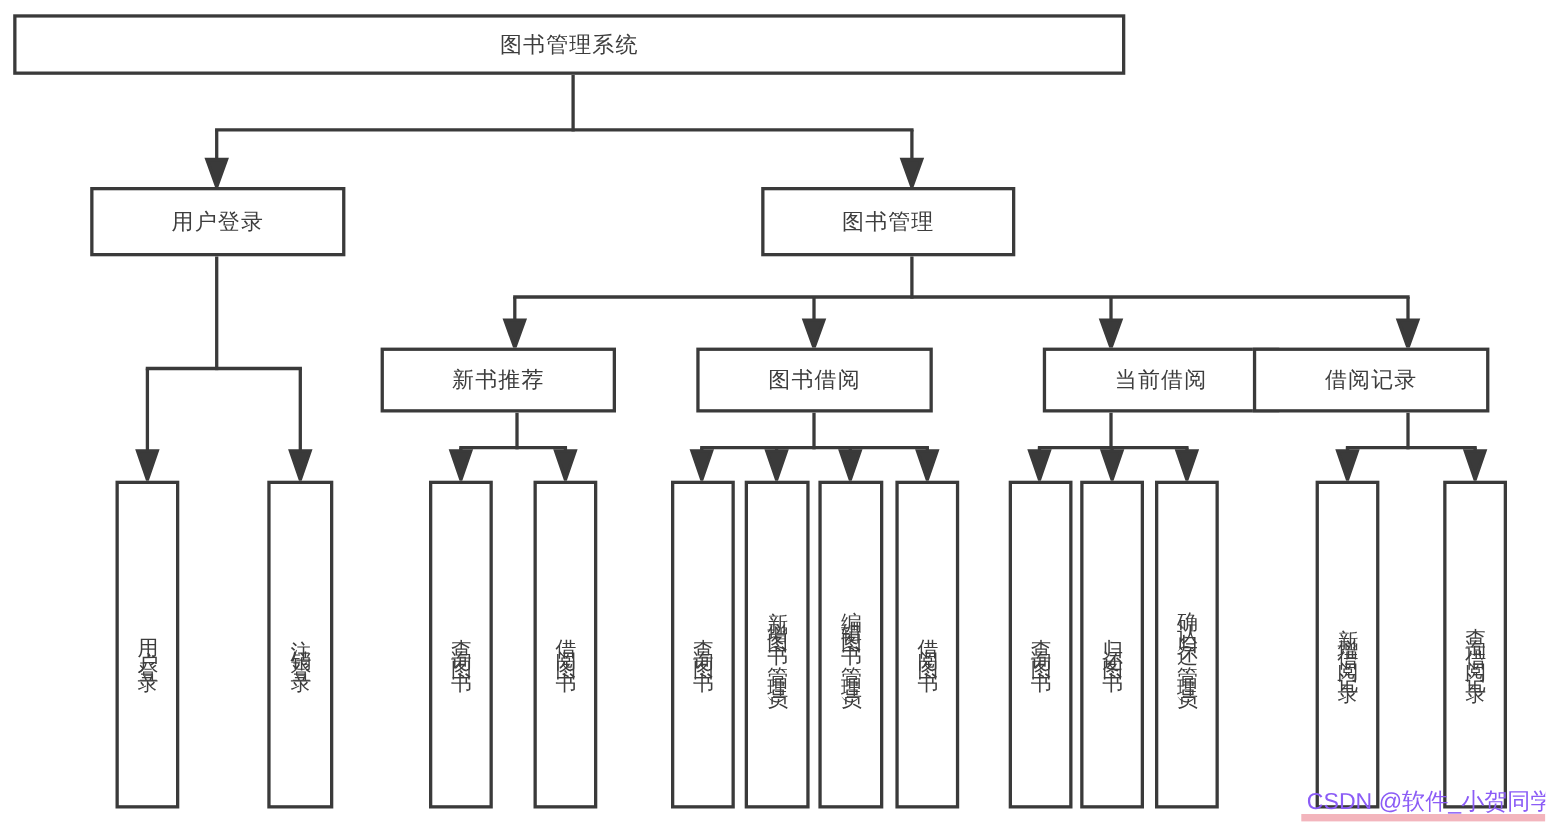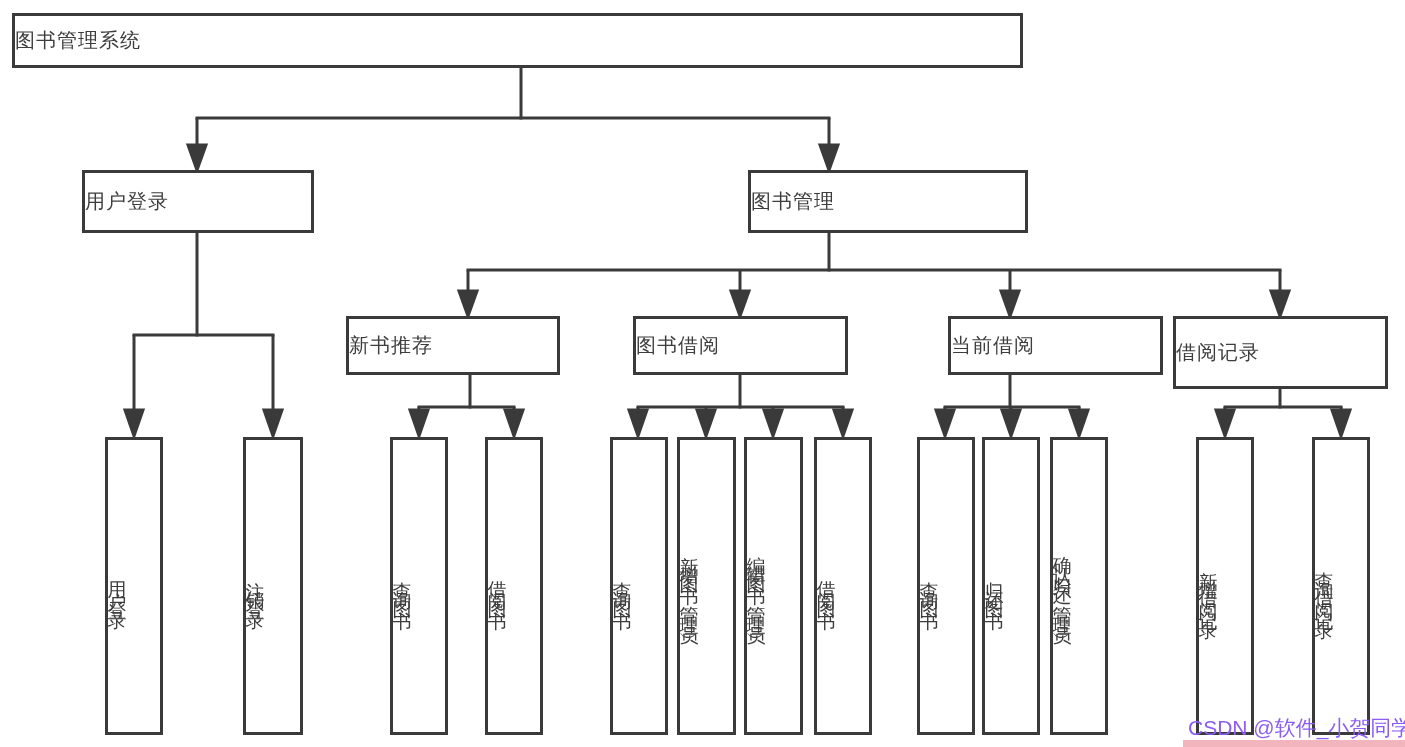--- a/index.html
+++ b/index.html
@@ -3,21 +3,21 @@
 <meta charset="utf-8">
 <style>
   html,body{margin:0;padding:0;background:#ffffff;}
   .canvas{
     position:relative;width:1405px;height:747px;background:#ffffff;overflow:hidden;
     font-family:"Liberation Sans", sans-serif;color:#3d3d3d;
   }
   .connectors{position:absolute;left:0;top:0;}
   .box{
     position:absolute;box-sizing:border-box;border:3px solid #3a3a3a;background:#ffffff;
-    display:flex;align-items:center;justify-content:flex-start;text-align:center;
+    display:flex;align-items:center;justify-content:center;text-align:center;
   }
   .hlabel{font-size:20px;letter-spacing:1px;color:#3d3d3d;}
   .vtext{
     writing-mode:vertical-rl;text-orientation:mixed;
     font-size:19px;letter-spacing:10px;line-height:1;color:#3d3d3d;
   }
   .watermark{
     position:absolute;left:1188px;top:714px;width:212px;height:28px;
     font-size:21px;color:#8b5cf6;white-space:nowrap;
   }
@@ -92,34 +92,34 @@
     <polygon points="1332,410 1350,410 1341,436"></polygon>
   </svg>
 
   <div class="box" style="left:12px;top:13px;width:1011px;height:55px">
     <span class="hlabel">图书管理系统</span>
   </div>
 
   <div class="box" style="left:82px;top:170px;width:232px;height:63px">
     <span class="hlabel">用户登录</span>
   </div>
-  <div class="box" style="left:748px;top:170px;width:280px;height:63px">
+  <div class="box" style="left:692px;top:170px;width:231px;height:63px">
     <span class="hlabel">图书管理</span>
   </div>
 
   <div class="box" style="left:346px;top:316px;width:214px;height:59px">
     <span class="hlabel">新书推荐</span>
   </div>
   <div class="box" style="left:633px;top:316px;width:215px;height:59px">
     <span class="hlabel">图书借阅</span>
   </div>
   <div class="box" style="left:948px;top:316px;width:215px;height:59px">
     <span class="hlabel">当前借阅</span>
   </div>
-  <div class="box" style="left:1173px;top:316px;width:215px;height:73px">
+  <div class="box" style="left:1139px;top:316px;width:215px;height:59px">
     <span class="hlabel">借阅记录</span>
   </div>
 
   <div class="box" style="left:105px;top:437px;width:58px;height:298px">
     <span class="vtext">用户登录</span>
   </div>
   <div class="box" style="left:243px;top:437px;width:60px;height:298px">
     <span class="vtext">注销登录</span>
   </div>
 

